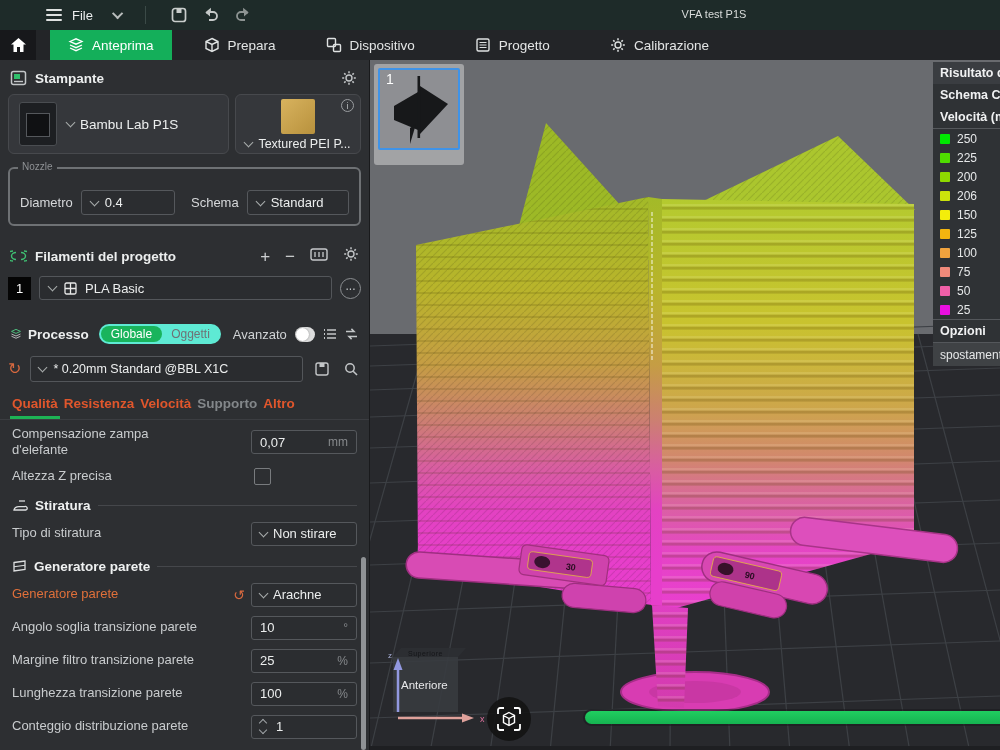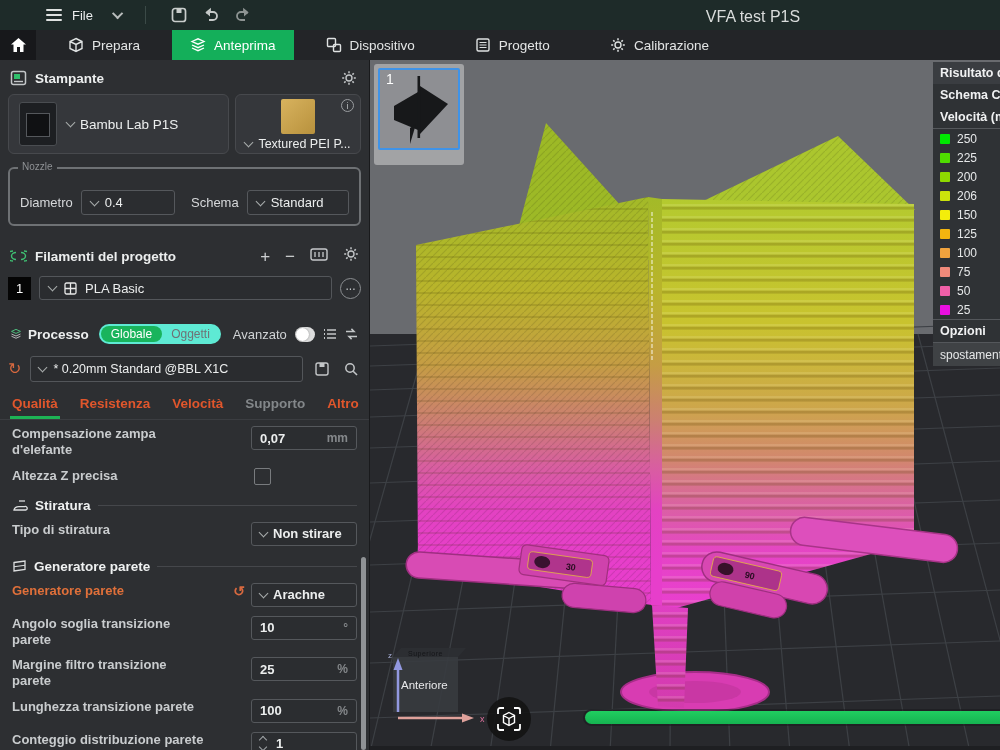--- a/index.html
+++ b/index.html
@@ -10,21 +10,21 @@
   
   .menubar{height:30px;background:#1e2b29;display:flex;align-items:center;position:relative;padding-left:36px;}
   .mb-left{display:flex;align-items:center;gap:10px;padding-left:10px;}
   .hamb{display:inline-block;width:16px;}
   .hamb i{display:block;height:2px;background:#dfe2e1;margin:3px 0;border-radius:1px;}
   .mb-file{font-size:13px;color:#eceeee;}
   .chev{display:inline-block;width:8px;height:8px;border-left:2px solid #b9bdbc;border-bottom:2px solid #b9bdbc;transform:rotate(-45deg) translateY(-2px);}
   .mb-sep{width:1px;height:18px;background:#3b4a47;margin:0 12px;}
   .mb-ic{width:22px;height:22px;display:flex;align-items:center;justify-content:center;color:#c7cbca;font-size:17px;}
   .mb-ic.dim{color:#8d9392;}
-  .mb-title{position:absolute;left:753px;top:8px;transform:translateX(-50%);font-size:16px;color:#d9dcdb;}
+  .mb-title{position:absolute;left:714px;top:8px;transform:translateX(-50%);font-size:11px;color:#d9dcdb;}
 
   
   .tabbar{height:30px;background:#232528;display:flex;align-items:stretch;}
   .home-tile{width:36px;display:flex;align-items:center;justify-content:center;background:#17181b;}
   .tab{display:flex;align-items:center;gap:8px;padding:0 18px;font-size:13.5px;color:#e3e5e5;margin-left:14px;}
   .tab.active{background:#14af5a;color:#fff;margin-left:14px;}
   .tab svg{flex:0 0 auto;}
 
   
   .main{display:flex;height:690px;}
@@ -69,29 +69,29 @@
   .pillgrp{display:flex;align-items:center;background:#5eead4;border-radius:11px;padding:2px;margin-left:4px;}
   .pill-g{background:#19b45c;color:#fff;border-radius:9px;padding:1px 10px;font-size:12px;}
   .pill-o{color:#6f7276;padding:1px 9px;font-size:12px;}
   .adv-lbl{font-size:13px;color:#d0d3d5;}
   .toggle{width:27px;height:15px;border-radius:8px;background:#dcdddd;position:relative;margin:0 2px;}
   .toggle i{position:absolute;left:1px;top:1px;width:13px;height:13px;border-radius:50%;background:#fff;box-shadow:0 0 2px rgba(0,0,0,.4);}
   .preset-row{display:flex;align-items:center;gap:9px;margin:8px 8px 0;}
   .sync{color:#d8693f;font-size:16px;line-height:1;}
   .preset-dd{flex:1;height:26px;border:1px solid #53565a;border-radius:3px;background:#2a2c2f;display:flex;align-items:center;gap:7px;padding:0 8px;font-size:12.5px;color:#eceeee;}
 
-  .ptabs{display:flex;gap:22px;padding:0 12px;height:32px;align-items:center;border-bottom:1px solid #3b3d41;margin-top:6px;}
+  .ptabs{display:flex;gap:6px;padding:0 12px;height:32px;align-items:center;border-bottom:1px solid #3b3d41;margin-top:6px;}
   .ptab{font-size:13.5px;font-weight:bold;position:relative;height:100%;display:flex;align-items:center;}
   .ptab.mod{color:#e0562c;}
   .ptab.norm{color:#83878a;}
   .ptab.active{color:#e0562c;}
   .ptab.active:after{content:"";position:absolute;left:-2px;right:-2px;bottom:0;height:3px;background:#1db355;}
 
   .params{padding:6px 12px 0;}
-  .prow{display:flex;justify-content:space-between;margin-bottom:9px;font-weight:bold;}
+  .prow{display:flex;justify-content:space-between;align-items:center;margin-bottom:9px;}
   .prow .lab{font-size:13px;color:#c9ccce;line-height:1.25;max-width:195px;}
   .lab.mod{color:#e0703a;}
   .ctl{width:106px;height:24px;border:1px solid #55585c;border-radius:3px;background:#2b2d30;display:flex;align-items:center;gap:6px;padding:0 8px;font-size:13px;color:#eceeee;flex:0 0 106px;}
   .ctl .unit{margin-left:auto;color:#85888b;font-size:12px;}
   .ctl.sel .dd-chev{margin-top:-2px;}
   .chkbox{width:17px;height:17px;border:1.5px solid #787b7e;border-radius:2px;background:transparent;margin-right:86px;}
   .secrow{display:flex;align-items:center;gap:7px;margin:13px 0 9px;}
   .secrow .st{font-size:13.5px;font-weight:bold;color:#eff1f1;white-space:nowrap;}
   .secrow .line{flex:1;height:1px;background:#45474b;}
   .reset{color:#d8693f;font-size:14px;margin-right:6px;margin-left:auto;}
@@ -155,33 +155,33 @@
   </div>
   <div class="mb-title">VFA test P1S</div>
 </div>
 
 <div class="tabbar">
   <div class="home-tile">
     <svg width="17" height="16" viewBox="0 0 17 16">
           <path d="M8.5,1 L16,7.5 L13.5,7.5 L13.5,15 L10,15 L10,10 L7,10 L7,15 L3.5,15 L3.5,7.5 L1,7.5 Z" fill="#ffffff"></path>
         </svg>
   </div>
-  <div class="tab">
-    <svg width="16" height="16" viewBox="0 0 16 16">
-          <path d="M8,1.5 L14,4.5 L14,11.5 L8,14.5 L2,11.5 L2,4.5 Z M2,4.5 L8,7.5 L14,4.5 M8,7.5 L8,14.5" fill="none" stroke="#dfe2e2" stroke-width="1.4"></path>
-        </svg>
-    <span>Prepara</span>
-  </div>
   <div class="tab active">
     <svg width="16" height="16" viewBox="0 0 16 16">
           <path d="M2,4.5 L8,1.8 L14,4.5 L8,7.2 Z" fill="none" stroke="#ffffff" stroke-width="1.3"></path>
           <path d="M2,8 L8,10.7 L14,8" fill="none" stroke="#ffffff" stroke-width="1.3"></path>
           <path d="M2,11 L8,13.7 L14,11" fill="none" stroke="#ffffff" stroke-width="1.3"></path>
         </svg>
     <span>Anteprima</span>
+  </div>
+  <div class="tab">
+    <svg width="16" height="16" viewBox="0 0 16 16">
+          <path d="M8,1.5 L14,4.5 L14,11.5 L8,14.5 L2,11.5 L2,4.5 Z M2,4.5 L8,7.5 L14,4.5 M8,7.5 L8,14.5" fill="none" stroke="#dfe2e2" stroke-width="1.4"></path>
+        </svg>
+    <span>Prepara</span>
   </div>
   <div class="tab">
     <svg width="16" height="16" viewBox="0 0 16 16">
           <rect x="1.5" y="1.5" width="8" height="8" rx="1" fill="none" stroke="#dfe2e2" stroke-width="1.4"></rect>
           <rect x="7.5" y="7.5" width="7" height="7" rx="1" fill="none" stroke="#dfe2e2" stroke-width="1.4"></rect>
         </svg>
     <span>Dispositivo</span>
   </div>
   <div class="tab" style="margin-left:24px;">
     <svg width="16" height="16" viewBox="0 0 16 16">

